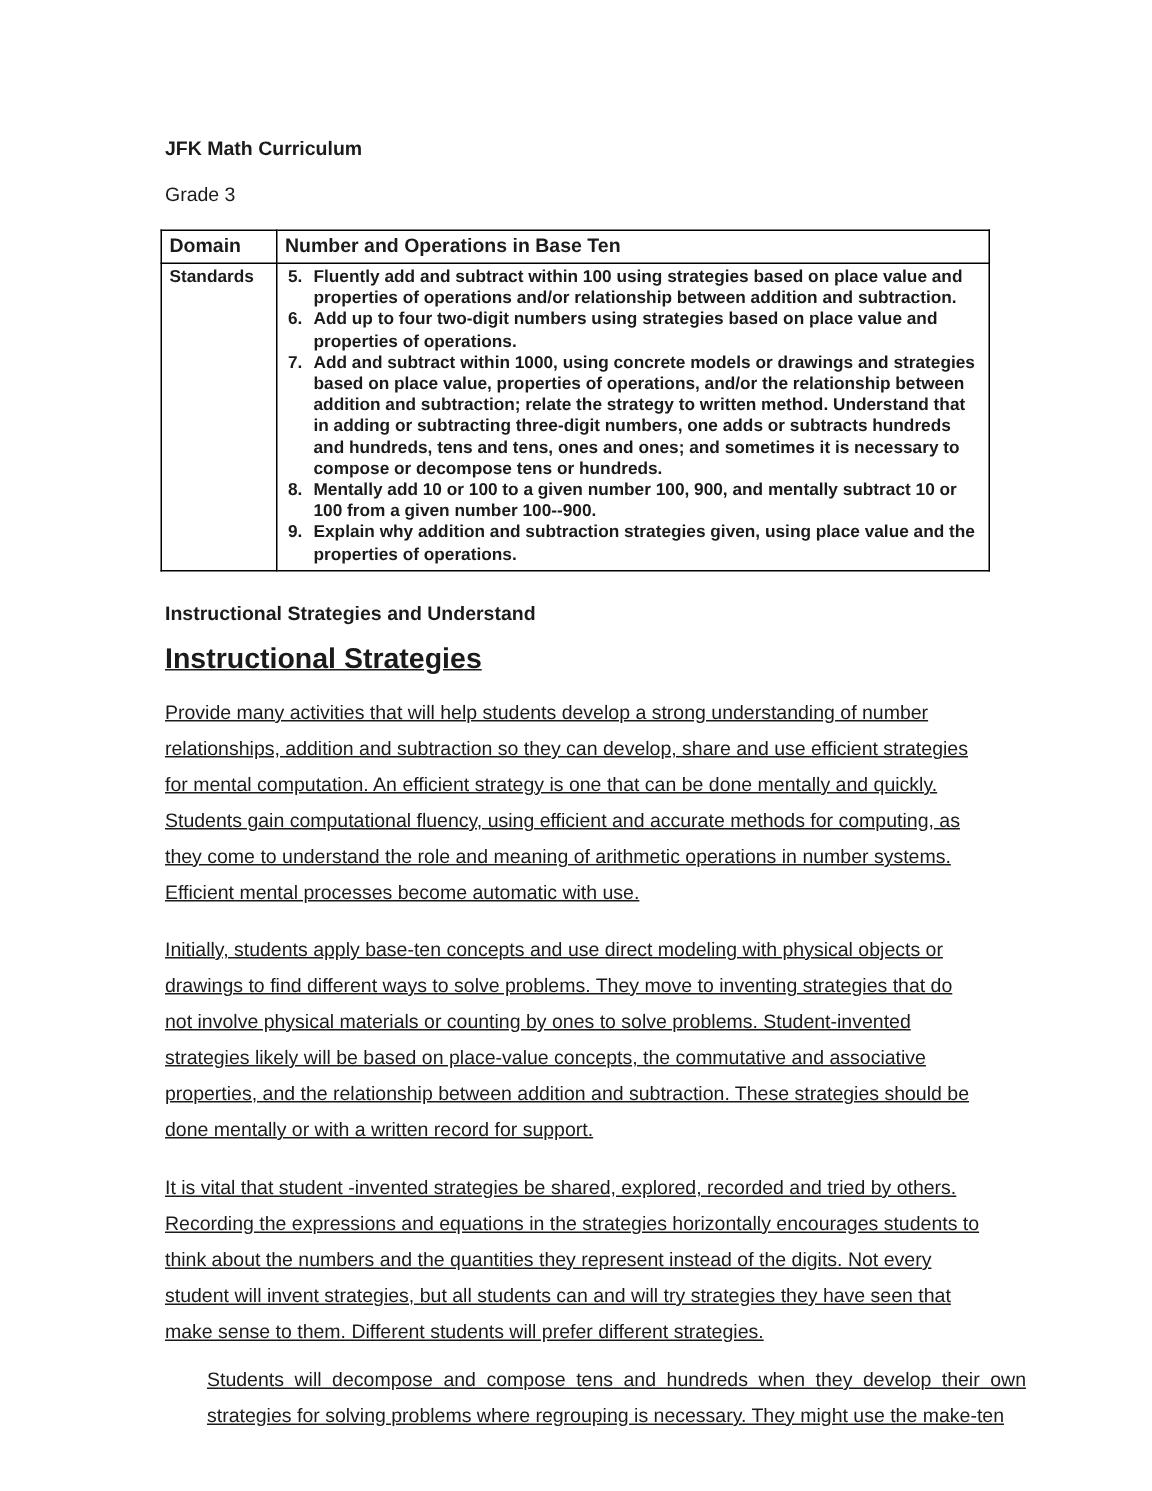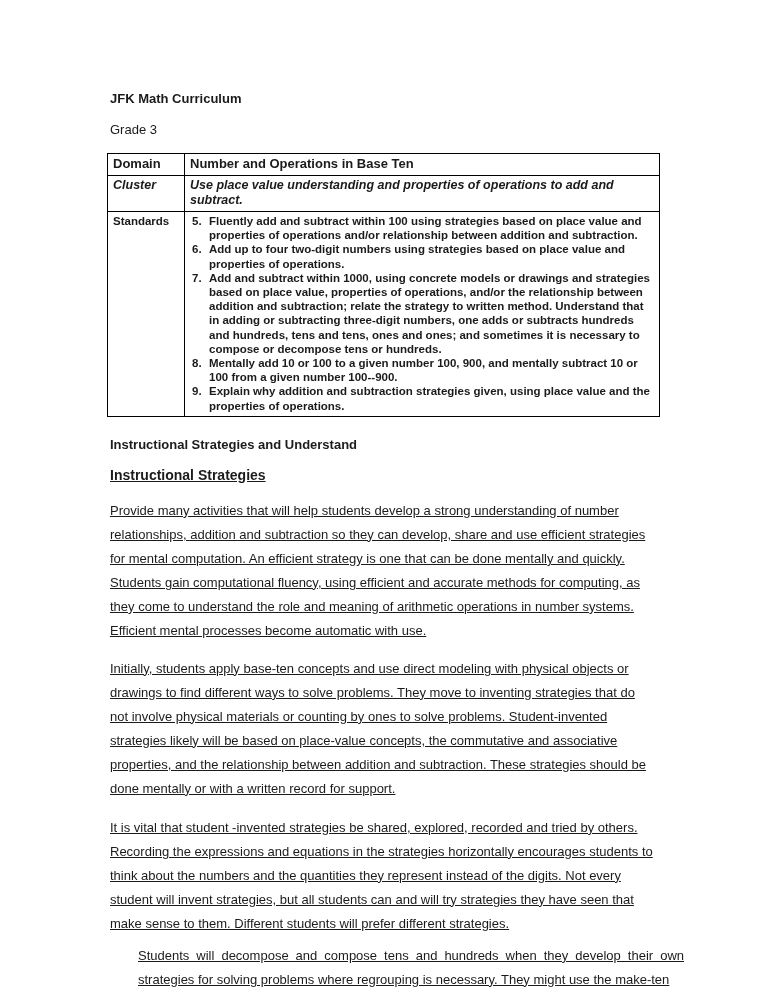--- a/index.html
+++ b/index.html
@@ -81,21 +81,21 @@
   .std-text {
     flex: 1;
   }
   .section-heading {
     font-size: 13px;
     font-weight: bold;
     line-height: 15px;
     margin: 20px 0 0 0;
   }
   .sub-heading {
-    font-size: 14px;
+    font-size: 19px;
     font-weight: bold;
     line-height: 15px;
     text-decoration: underline;
     margin: 16px 0 0 0;
   }
   .body-para {
     font-size: 13px;
     line-height: 24px;
     width: 546px;
     margin: 0;
@@ -117,24 +117,20 @@
 
   <h1 class="doc-title">JFK Math Curriculum</h1>
 
   <div class="grade-line">Grade 3</div>
 
   <table class="curriculum">
     <tbody>
       <tr class="row-domain">
         <td class="label-col">Domain</td>
         <td>Number and Operations in Base Ten</td>
-      </tr>
-      <tr class="row-cluster">
-        <td class="label-col">Cluster</td>
-        <td>Use place value understanding and properties of operations to add and subtract.</td>
       </tr>
       <tr class="row-standards">
         <td class="label-col">Standards</td>
         <td>
           <ul class="standards-list">
             <li class="std-item">
               <span class="std-num">5.</span>
               <span class="std-text">Fluently add and subtract within 100 using strategies based on place value and properties of operations and/or relationship between addition and subtraction.</span>
             </li>
             <li class="std-item">

